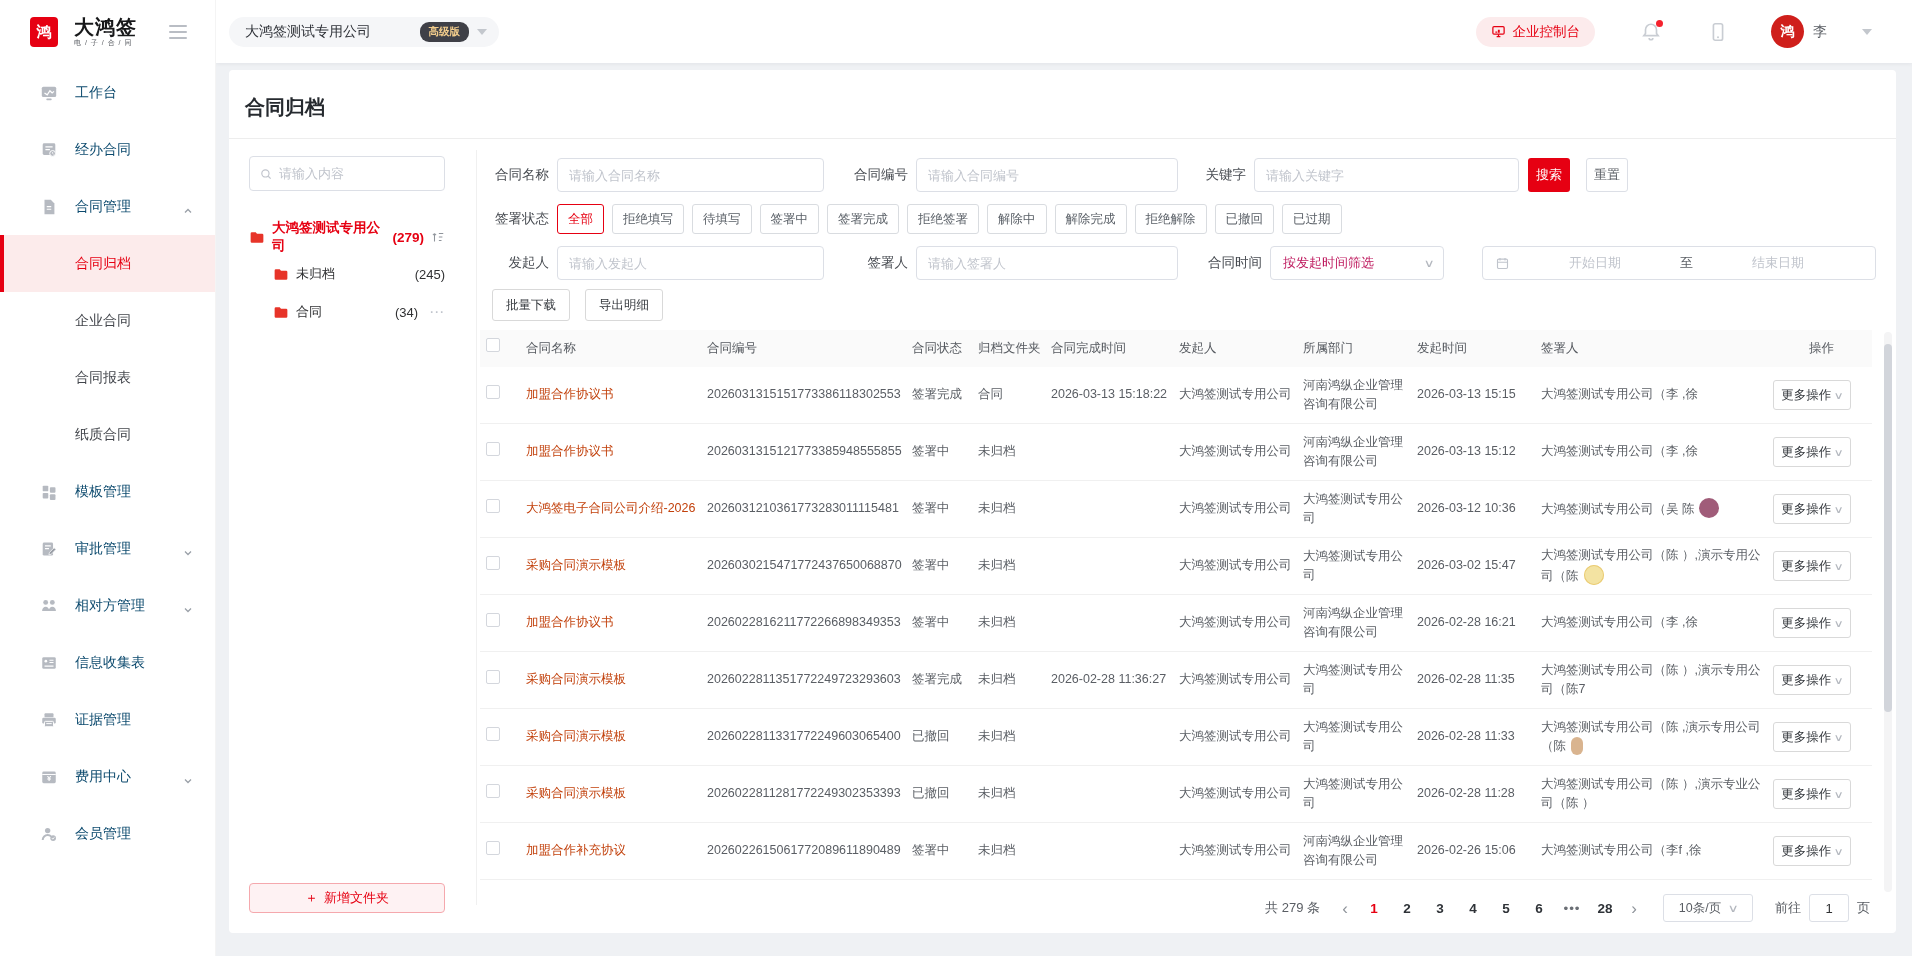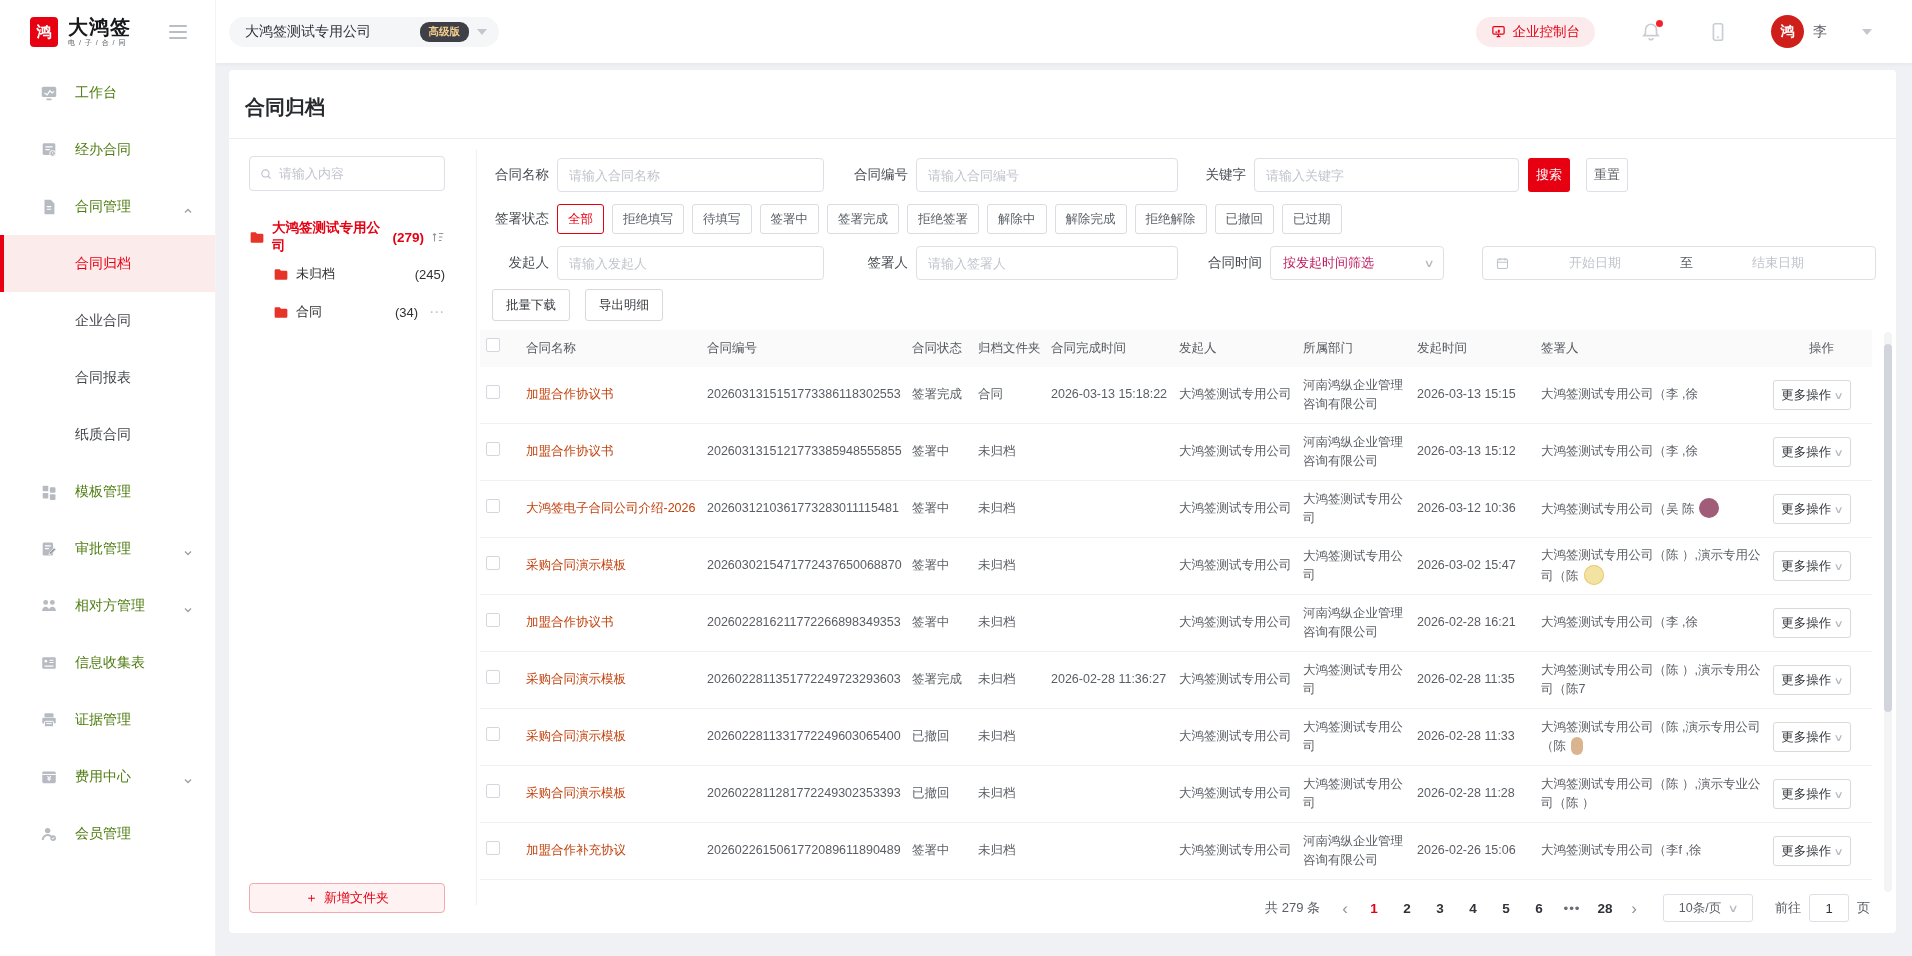--- a/index.html
+++ b/index.html
@@ -4,29 +4,29 @@
 <style>
   * { margin:0; padding:0; box-sizing:border-box; }
   html,body { width:1912px; height:956px; overflow:hidden;
     font-family:"Liberation Sans","DejaVu Sans",sans-serif; background:#eff1f4; color:#303133; }
   .app { position:relative; width:1912px; height:956px; }
 
   
   .sidebar { position:absolute; left:0; top:0; width:216px; height:956px; background:#fff; z-index:5; border-right:1px solid #f4f4f4; }
   .logo-row { height:64px; display:flex; align-items:center; padding-left:30px; position:relative; }
   .logo-mark { width:28px; height:30px; background:#e60012; border-radius:4px; color:#fff; font-weight:bold; font-size:15px; display:flex; align-items:center; justify-content:center; }
-  .logo-text { margin-left:10px; }
+  .logo-text { margin-left:16px; }
   .logo-name { font-size:20px; font-weight:bold; color:#17181a; letter-spacing:1px; line-height:22px; }
   .logo-tag { font-size:7px; color:#55585e; letter-spacing:1px; }
   .hamburger { position:absolute; right:28px; top:25px; width:18px; cursor:pointer; }
   .hamburger span { display:block; height:2px; background:#b9bdc4; margin-bottom:4px; border-radius:1px; }
   .nav-item { height:57px; display:flex; align-items:center; padding:0 22px 0 40px; cursor:pointer; }
   .nav-icon { width:18px; height:18px; margin-right:17px; flex:none; }
   .nav-icon svg { width:18px; height:18px; display:block; }
-  .nav-label { flex:1; font-size:14px; color:#4d7c0f; }
+  .nav-label { flex:1; font-size:14px; color:#0c4a6e; }
   .nav-chevron { width:10px; height:10px; }
   .nav-sub { height:57px; display:flex; align-items:center; padding-left:75px; position:relative; cursor:pointer; }
   .nav-sub-label { font-size:14px; color:#43464c; }
   .nav-sub.active { background:#fcebeb; }
   .nav-sub.active::before { content:""; position:absolute; left:0; top:0; bottom:0; width:4px; background:#e60012; }
   .nav-sub.active .nav-sub-label { color:#e60012; }
 
   
   .topbar { position:absolute; left:216px; right:0; top:0; height:63px; background:#fff; box-shadow:0 1px 4px rgba(0,21,41,.06); display:flex; align-items:center; padding:0 40px 0 13px; }
   .company-pill { width:270px; height:30px; background:#f5f6f8; border-radius:15px; display:flex; align-items:center; padding:0 12px 0 16px; cursor:pointer; }

